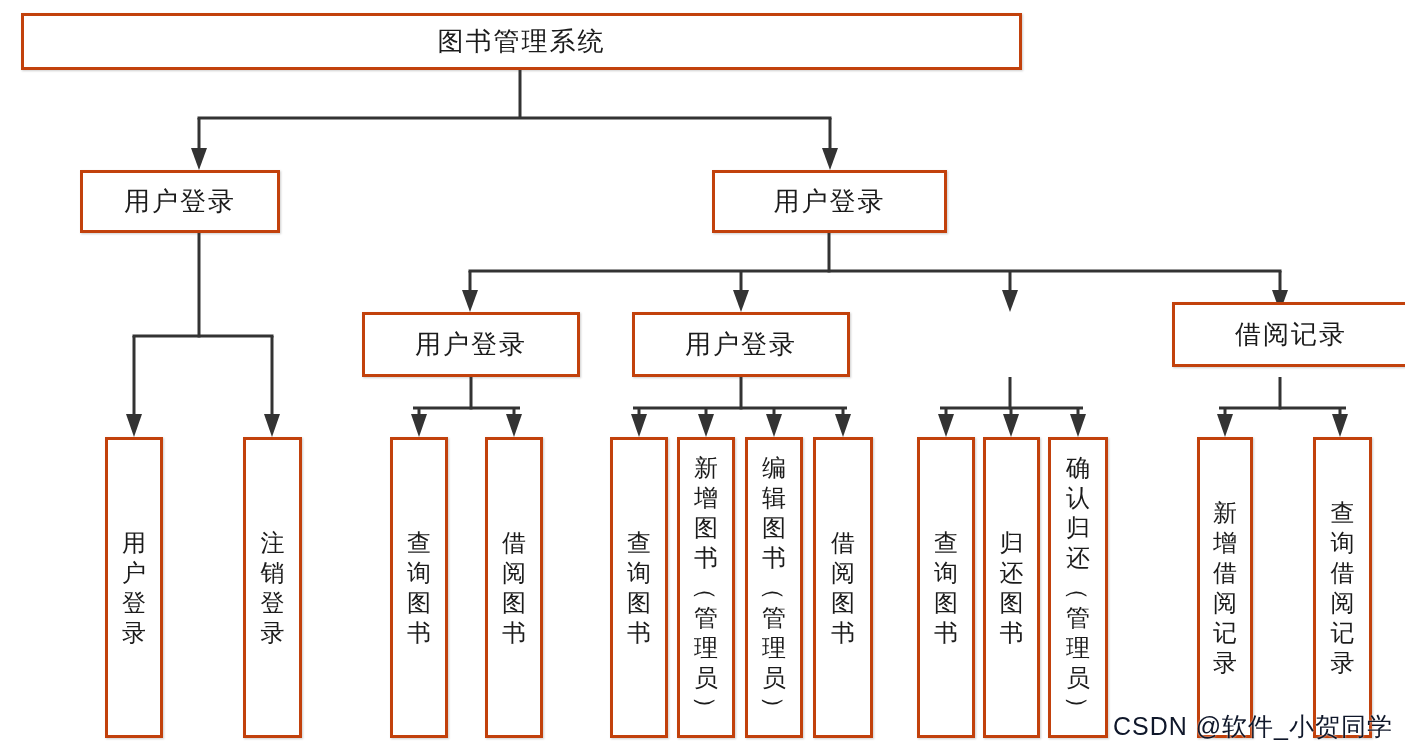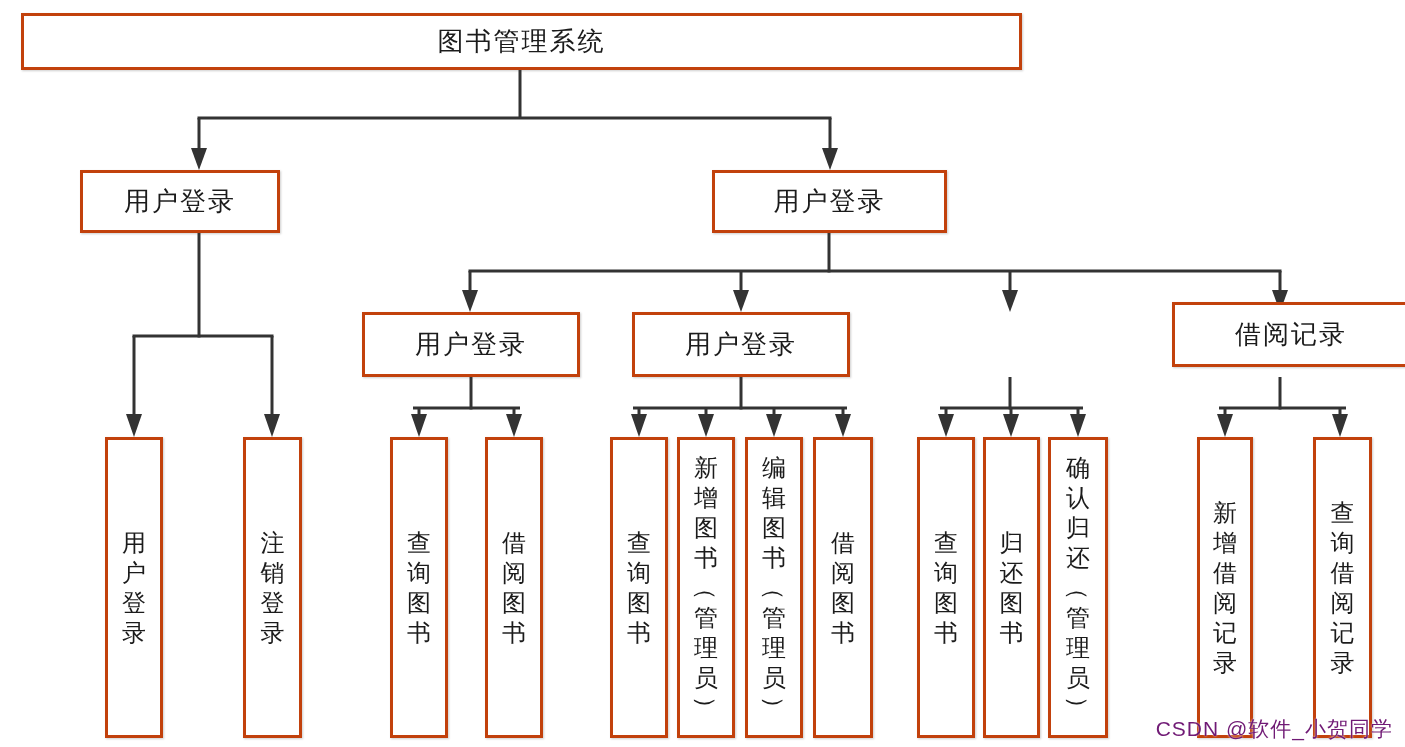--- a/index.html
+++ b/index.html
@@ -11,21 +11,21 @@
   .node{
     position:absolute;background:#ffffff;border:3px solid #c2410c;
     box-sizing:border-box;box-shadow:1px 1px 2px rgba(60,60,60,.25);
   }
   .hnode{display:flex;align-items:center;justify-content:center;font-size:26px;letter-spacing:2px;}
   .vnode{top:437px;height:301px;}
   .vtext{display:flex;flex-direction:column;align-items:center;justify-content:center;height:100%;width:100%;}
   .vchar{height:30px;line-height:30px;font-size:24px;text-align:center;}
   .vchar.rot{transform:rotate(90deg);}
   .watermark{
-    position:absolute;right:12px;bottom:4px;font-size:21px;color:#701a75;
+    position:absolute;right:12px;bottom:4px;font-size:25px;color:#0f172a;
     letter-spacing:1px;text-shadow:0 0 2px #ffffff;white-space:nowrap;
   }
 </style>
 </head>
 <body>
 
 <div class="canvas">
 
   <svg class="connectors" width="1405" height="747" viewBox="0 0 1405 747">
     <g stroke="#333333" stroke-width="3" fill="none">

